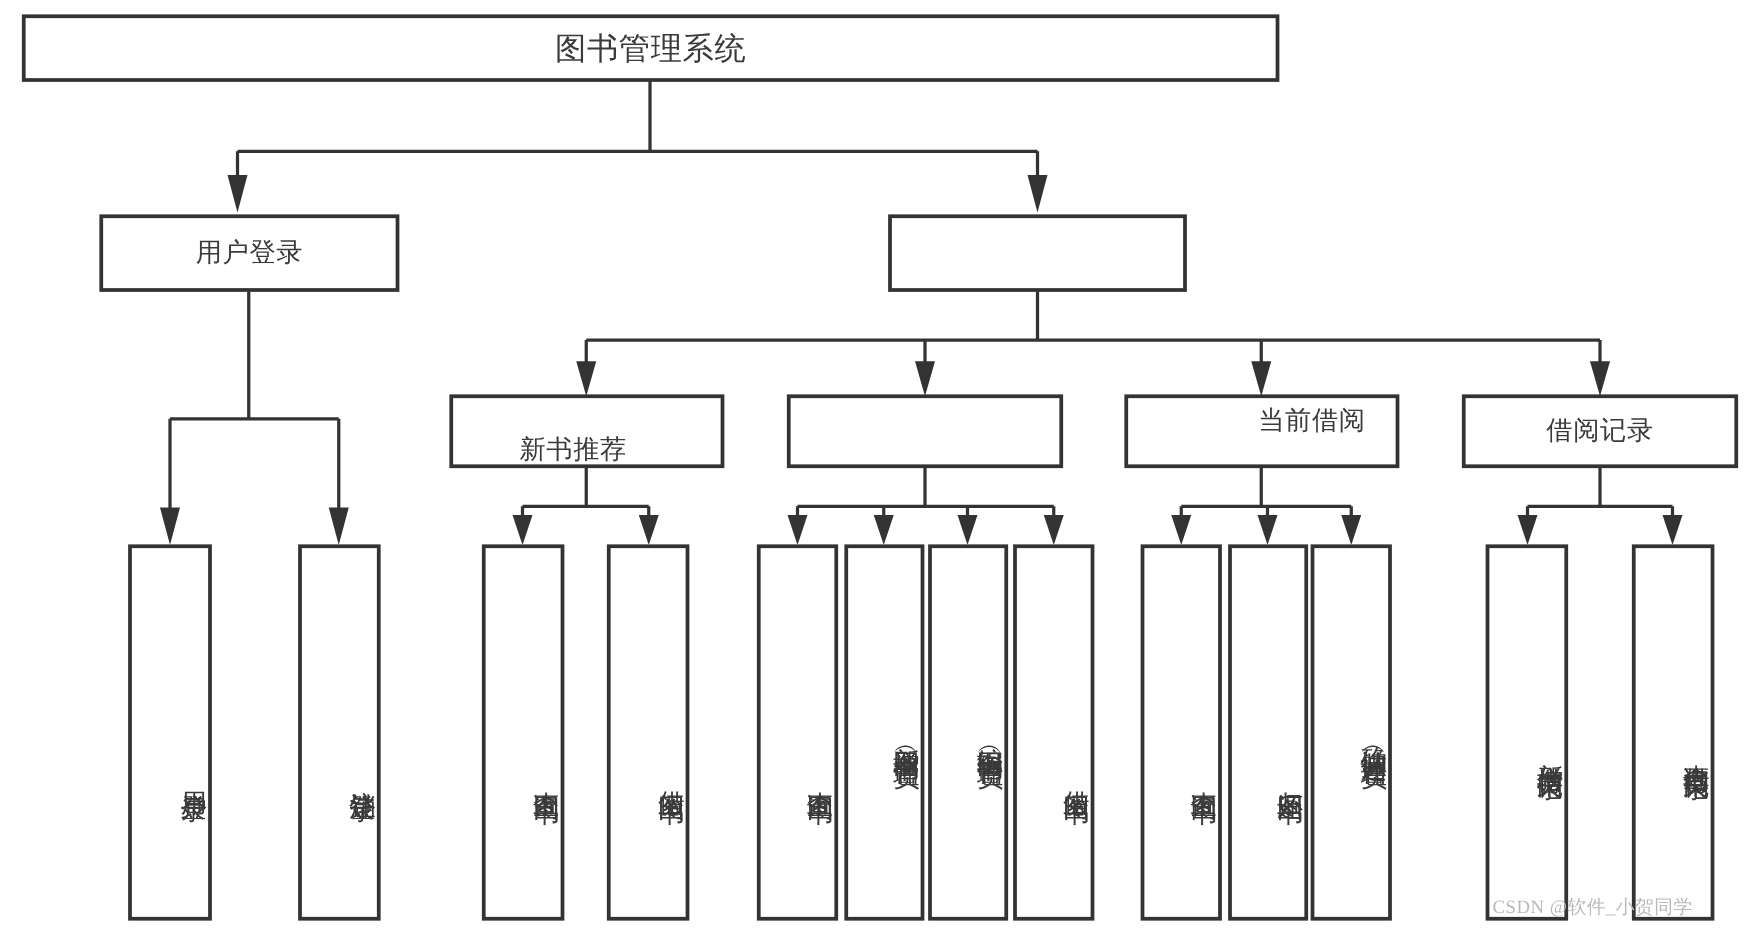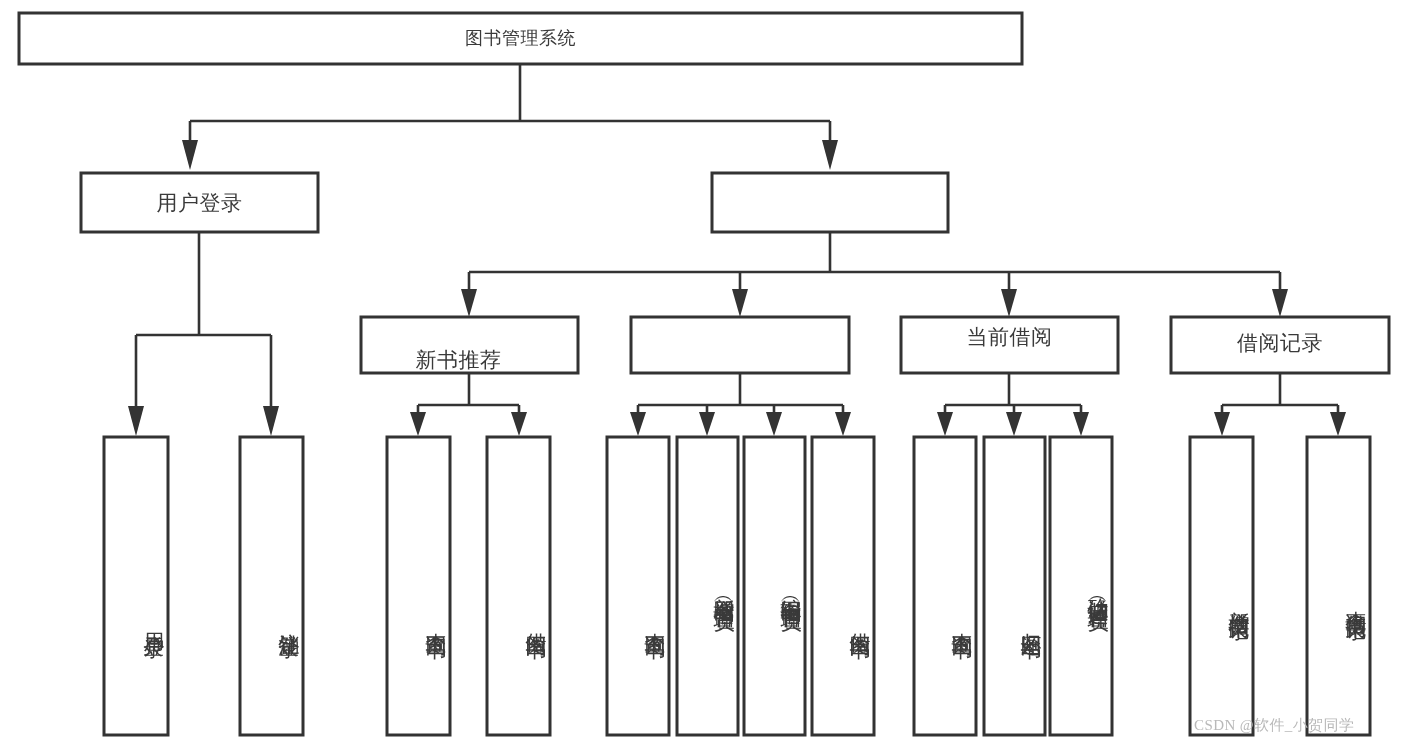--- a/index.html
+++ b/index.html
@@ -50,21 +50,21 @@
     font-family: "Liberation Sans", "DejaVu Sans", sans-serif;
     pointer-events: none;
     text-align: center;
   }
   .node-label.horiz {
     font-size: 21px;
     line-height: 1.2;
     letter-spacing: 0.5px;
   }
   .node-label.horiz.root {
-    font-size: 18px;
+    font-size: 25px;
   }
   .node-label.vert {
     writing-mode: vertical-rl;
     text-orientation: upright;
     font-size: 21px;
     line-height: 1.35;
     letter-spacing: 2px;
     align-items: flex-start;
     justify-content: center;
     white-space: nowrap;
@@ -171,22 +171,22 @@
 
     <rect class="node-box" x="1190" y="437" width="63" height="298"></rect>
     <rect class="node-box" x="1307" y="437" width="63" height="298"></rect>
   </svg>
 
   <div class="node-label horiz root" style="left:19px; top:13px; width:1003px; height:51px;">图书管理系统</div>
 
   <div class="node-label horiz" style="left:81px; top:173px; width:237px; height:59px;">用户登录</div>
 
   <div class="node-label horiz" style="left:361px; top:332px; width:195px; height:56px;">新书推荐</div>
-  <div class="node-label horiz" style="left:901px; top:317px; width:217px; height:40px;">当前借阅</div>
-  <div class="node-label horiz" style="left:1171px; top:317px; width:218px; height:56px;font-family:Liberation Mono, monospace;">借阅记录</div>
+  <div class="node-label horiz" style="left:901px; top:317px; width:217px; height:40px;padding-left:40px;">当前借阅</div>
+  <div class="node-label horiz" style="left:1171px; top:317px; width:218px; height:56px;">借阅记录</div>
 
   <div class="node-label vert" style="left:104px; top:505px; width:64px; height:230px;">用户登录</div>
   <div class="node-label vert" style="left:240px; top:505px; width:63px; height:230px;">注销登录</div>
 
   <div class="node-label vert" style="left:387px; top:505px; width:63px; height:230px;">查询图书</div>
   <div class="node-label vert" style="left:487px; top:505px; width:63px; height:230px;">借阅图书</div>
 
   <div class="node-label vert" style="left:607px; top:505px; width:62px; height:230px;">查询图书</div>
   <div class="node-label vert" style="left:677px; top:444px; width:61px; height:291px;">新增图书（管理员）</div>
   <div class="node-label vert" style="left:744px; top:444px; width:61px; height:291px;">编辑图书（管理员）</div>

